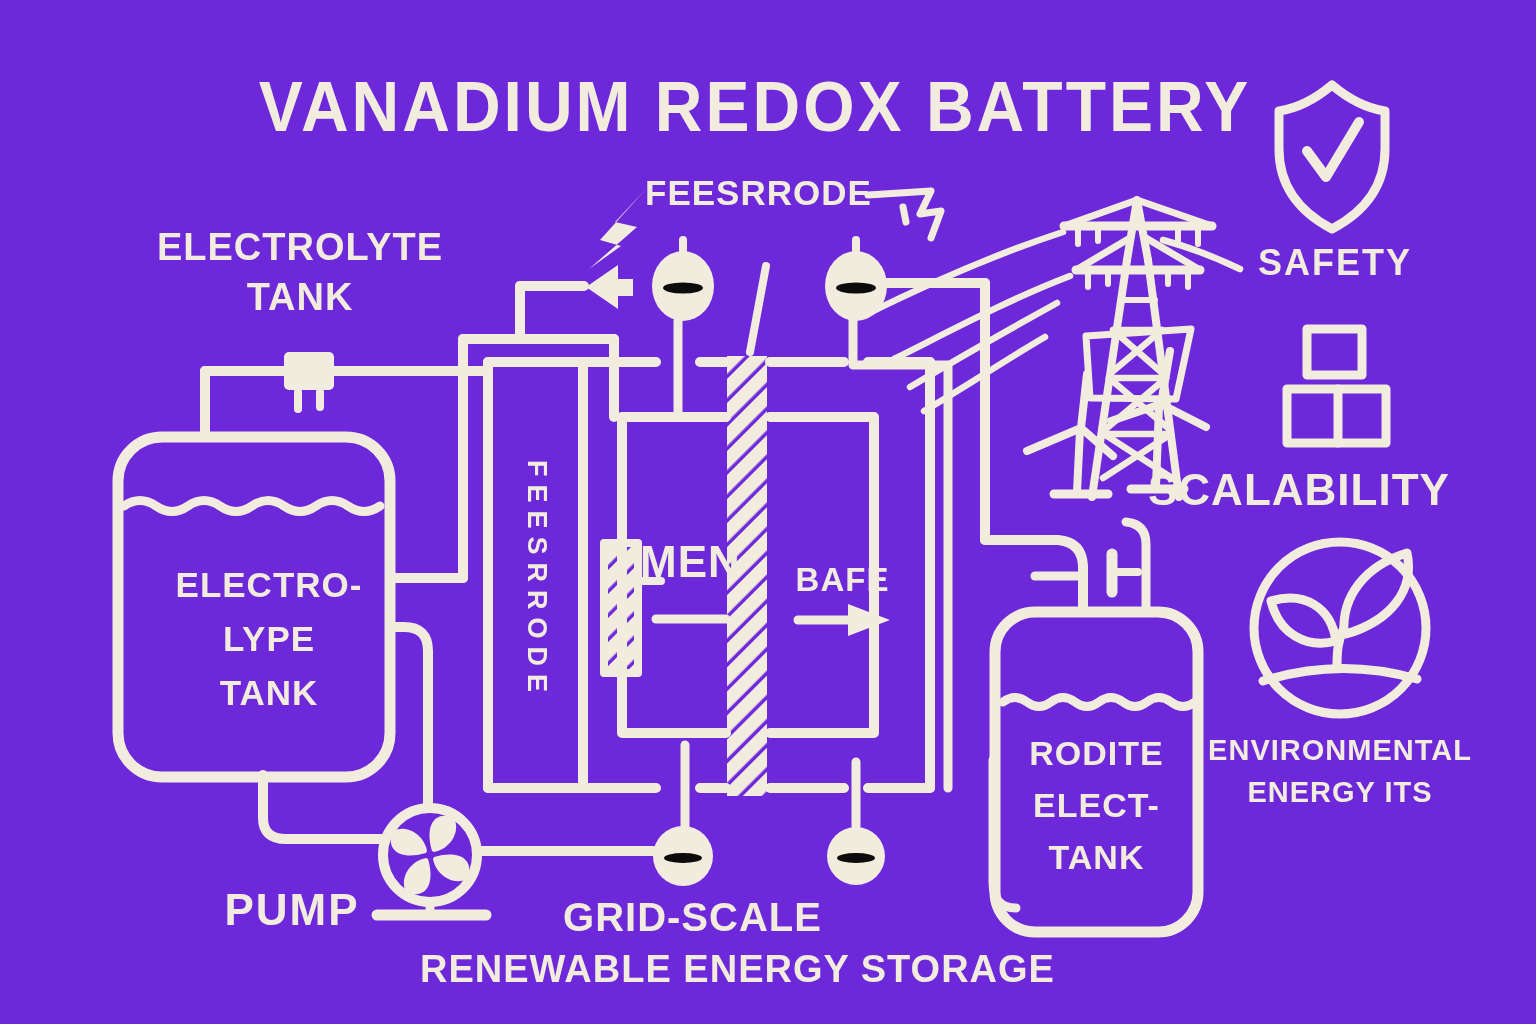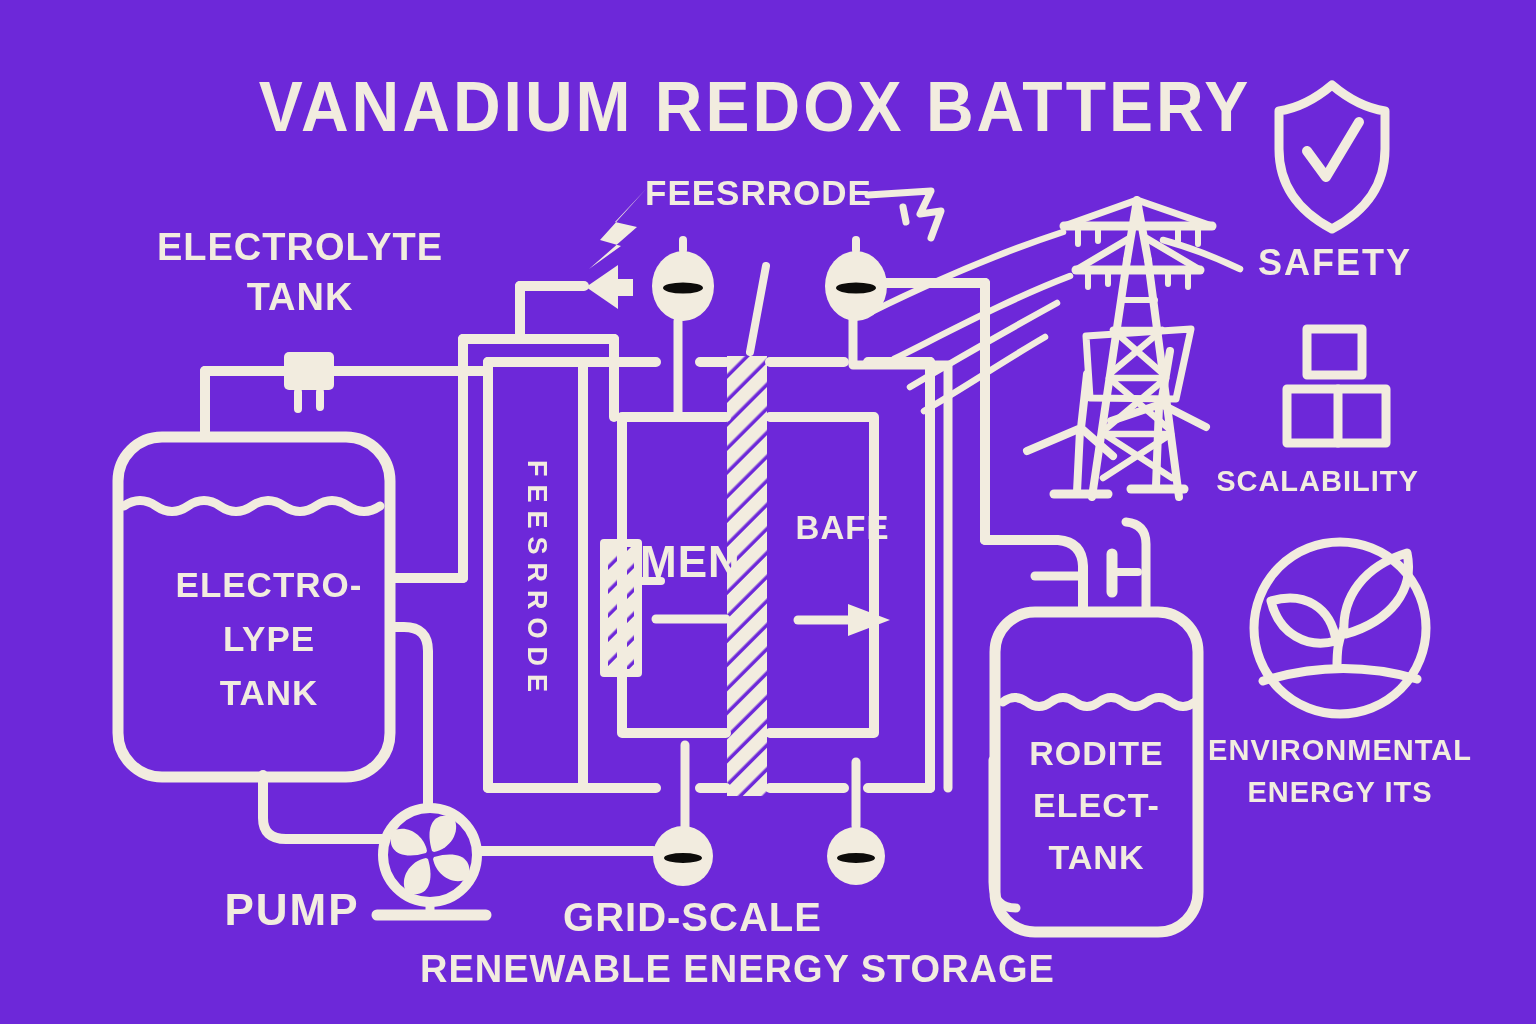--- a/index.html
+++ b/index.html
@@ -13,27 +13,27 @@
     position:absolute;color:#f2ecdf;font-weight:bold;text-align:center;
     line-height:1.2;letter-spacing:1px;white-space:nowrap;
   }
   .lines div{white-space:nowrap;}
   #title{left:250px;top:64px;width:1010px;font-size:66px;letter-spacing:3px;transform:scaleY(1.08);transform-origin:top center;}
   #electrolyte-label{left:140px;top:222px;width:320px;font-size:38px;line-height:50px;}
   #left-tank-text{left:124px;top:558px;width:250px;font-size:35px;line-height:54px;margin-left:20px;}
   #electroe-label{left:645px;top:172px;width:225px;font-size:35px;}
   #stack-side-label{left:416px;top:563px;width:240px;height:34px;font-size:27px;letter-spacing:8px;transform:rotate(90deg);}
   #men-label{left:640px;top:536px;width:100px;font-size:44px;}
-  #bafe-label{left:790px;top:508px;width:105px;font-size:33px;}
+  #bafe-label{left:790px;top:560px;width:105px;font-size:33px;}
   #right-tank-text{left:1000px;top:727px;width:193px;font-size:34px;line-height:52px;}
   #pump-label{left:222px;top:884px;width:140px;font-size:44px;letter-spacing:2px;}
   #grid-scale-label{left:550px;top:893px;width:285px;font-size:40px;}
   #renewable-label{left:420px;top:947px;width:600px;font-size:38px;}
   #safety-label{left:1245px;top:241px;width:180px;font-size:36px;letter-spacing:2px;}
-  #scalability-label{left:1175px;top:464px;width:285px;font-size:29px;}
+  #scalability-label{left:1148px;top:464px;width:285px;font-size:44px;}
   #environmental-label{left:1190px;top:729px;width:300px;font-size:29px;line-height:42px;}
 </style>
 </head>
 <body>
 
 <div id="canvas">
 
   <svg id="art" width="1536" height="1024" viewBox="0 0 1536 1024" fill="none" stroke="#f2ecdf" stroke-width="10" stroke-linecap="round" stroke-linejoin="round">
     <defs>
       <pattern id="hatch" patternUnits="userSpaceOnUse" width="17" height="17" patternTransform="rotate(45)">

